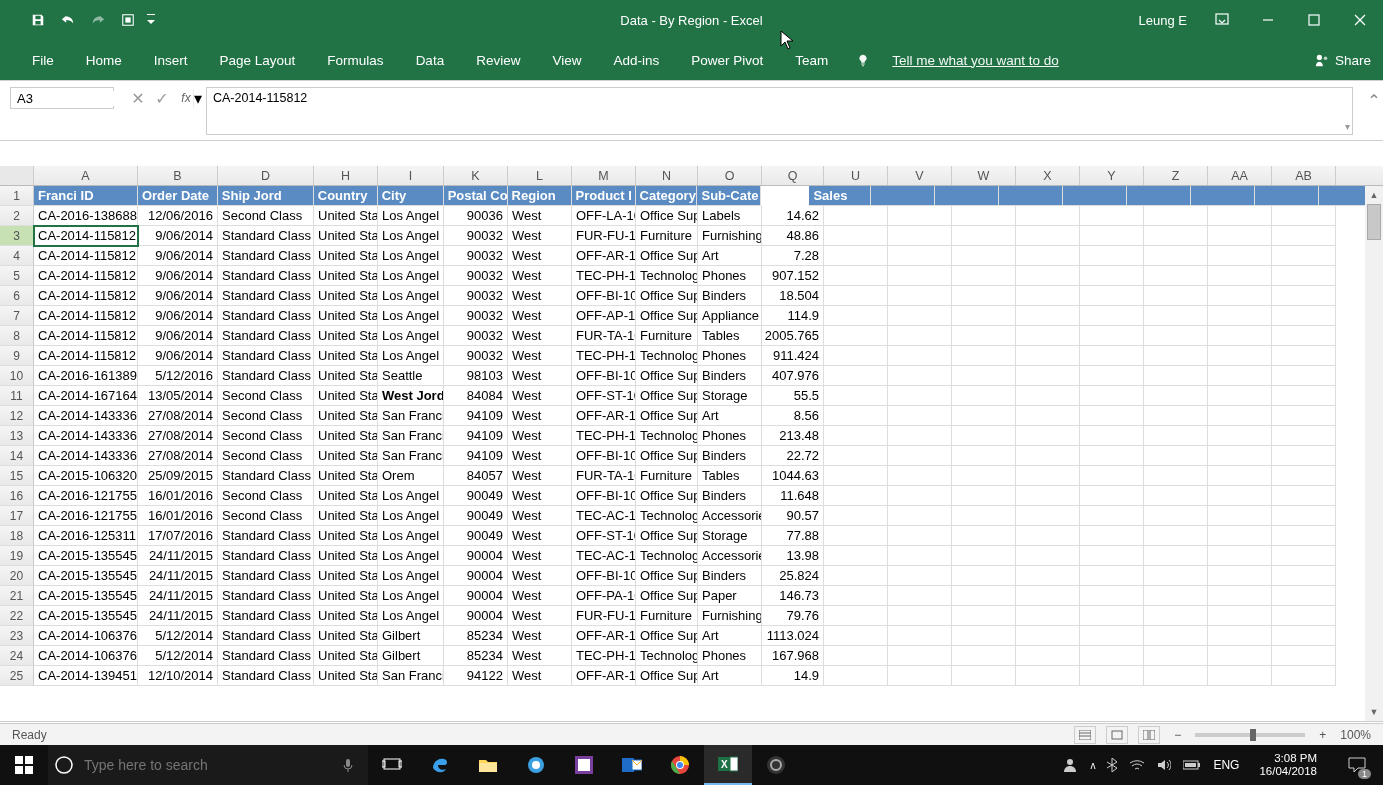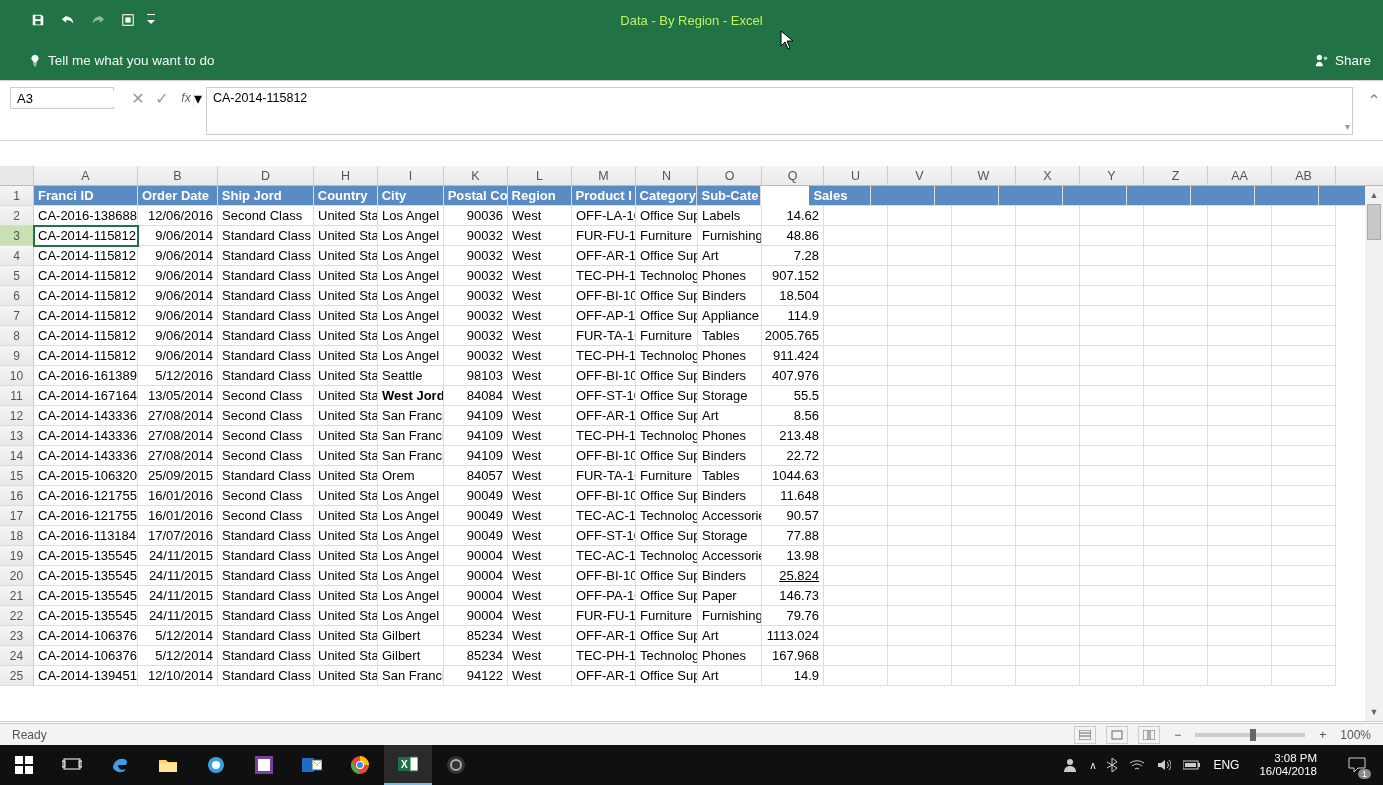--- a/index.html
+++ b/index.html
@@ -3,30 +3,30 @@
 <meta charset="utf-8">
 <style>
 * { margin: 0; padding: 0; box-sizing: border-box; font-family: "Segoe UI", Tahoma, sans-serif; }
 body { background: #fff; width: 1383px; height: 785px; overflow: hidden; position: relative; }
 
 
 .titlebar { height: 40px; background: #217346; display: flex; align-items: center; color: #fff; position: relative; }
 .qa-toolbar { display: flex; align-items: center; gap: 2px; padding-left: 24px; height: 100%; }
 .qa-btn { width: 28px; height: 28px; display: flex; align-items: center; justify-content: center; cursor: pointer; }
 .qa-btn svg { fill: #fff; }
-.title-text { position: absolute; left: 50%; transform: translateX(-50%); font-size: 13px; color: #bef264; }
+.title-text { position: absolute; left: 50%; transform: translateX(-50%); font-size: 13px; color: #ffffff; }
 .titlebar-right { margin-left: auto; display: flex; align-items: center; gap: 0; padding-right: 0; }
 .user-name { font-size: 13px; margin-right: 12px; }
 .win-btn { width: 46px; height: 40px; display: flex; align-items: center; justify-content: center; cursor: pointer; }
 .win-btn svg { stroke: #fff; fill: none; }
 
 
 .ribbon { height: 40px; background: #217346; display: flex; align-items: center; padding-left: 16px; color: #fff; font-size: 13.5px; }
 .ribbon-tab { padding: 0 16px; height: 100%; display: flex; align-items: center; cursor: pointer; }
-.tellme { display: flex; align-items: center; gap: 6px; margin-left: 12px; cursor: text; opacity: 0.95; }
+.tellme { display: flex; align-items: center; gap: 22px; margin-left: 12px; cursor: text; opacity: 0.95; text-decoration: underline; }
 .tellme svg { fill: #fff; width: 14px; height: 14px; }
 .share { margin-left: auto; margin-right: 12px; display: flex; align-items: center; gap: 6px; cursor: pointer; }
 .share svg { fill: #fff; width: 14px; height: 14px; }
 
 
 .ribbon-border { height: 1px; background: #d0d0d0; }
 
 
 .formula-area { height: 60px; border-bottom: 1px solid #d0d0d0; display: flex; background: #fff; padding-top: 6px; padding-bottom: 4px;}
 .namebox-wrap { width: 104px; border: 1px solid #ccc; height: 22px; margin-left: 10px; display: flex; align-items: center; background: #fff; }
@@ -119,23 +119,61 @@
           <rect x="5" y="5" width="6" height="6"></rect>
         </svg>
       </div>
     <div class="qa-btn" style="width:14px">
         <svg width="8" height="12" viewBox="0 0 8 12">
           <path d="M0 0h8v1H0zm0 6l4 4 4-4z"></path>
         </svg>
       </div>
   </div>
   <div class="title-text">Data - By Region - Excel</div>
+  <div class="titlebar-right">
+    <span class="user-name">Leung E</span>
+    <div class="win-btn">
+        <svg width="14" height="14" viewBox="0 0 14 14">
+          <rect x="1" y="1" width="12" height="10" stroke-width="1.2"></rect>
+          <path d="M4 7l3 3 3-3" stroke-width="1.2"></path>
+        </svg>
+      </div>
+    <div class="win-btn">
+        <svg width="12" height="12" viewBox="0 0 12 12">
+          <line x1="1" y1="6" x2="11" y2="6" stroke-width="1.2"></line>
+        </svg>
+      </div>
+    <div class="win-btn">
+        <svg width="12" height="12" viewBox="0 0 12 12">
+          <rect x="1" y="1" width="10" height="10" stroke-width="1.2"></rect>
+        </svg>
+      </div>
+    <div class="win-btn">
+        <svg width="12" height="12" viewBox="0 0 12 12">
+          <line x1="1" y1="1" x2="11" y2="11" stroke-width="1.2"></line>
+          <line x1="11" y1="1" x2="1" y2="11" stroke-width="1.2"></line>
+        </svg>
+      </div>
+  </div>
 </div>
 
 <div class="ribbon">
+  <div id="ribbon-tabs" style="display:flex;height:100%">
+      <div class="ribbon-tab">File</div>
+      <div class="ribbon-tab">Home</div>
+      <div class="ribbon-tab">Insert</div>
+      <div class="ribbon-tab">Page Layout</div>
+      <div class="ribbon-tab">Formulas</div>
+      <div class="ribbon-tab">Data</div>
+      <div class="ribbon-tab">Review</div>
+      <div class="ribbon-tab">View</div>
+      <div class="ribbon-tab">Add-ins</div>
+      <div class="ribbon-tab">Power Pivot</div>
+      <div class="ribbon-tab">Team</div>
+    </div>
   <div class="tellme">
     <svg viewBox="0 0 16 16">
         <path d="M8 2a4 4 0 00-2 7.5V11h4v-1.5A4 4 0 008 2zm-2 10h4v1H6v-1zm1 2h2v1H7v-1z"></path>
       </svg>
     <span>Tell me what you want to do</span>
   </div>
   <div class="share">
     <svg viewBox="0 0 16 16">
         <circle cx="5" cy="5" r="3"></circle>
         <path d="M1 15c0-3 2-5 4-5s4 2 4 5" fill="#fff"></path>
@@ -557,21 +595,21 @@
         <div class="cell" style="width: 64px;"></div>
         <div class="cell" style="width: 64px;"></div>
         <div class="cell" style="width: 64px;"></div>
         <div class="cell" style="width: 64px;"></div>
         <div class="cell" style="width: 64px;"></div>
         <div class="cell" style="width: 64px;"></div>
         <div class="cell" style="width: 64px;"></div>
       </div>
       <div class="row">
         <div class="row-h">18</div>
-        <div class="cell" style="width: 104px;">CA-2016-113184</div>
+        <div class="cell" style="width: 104px;">CA-2016-125311</div>
         <div class="cell num" style="width: 80px;">17/07/2016</div>
         <div class="cell" style="width: 96px;">Standard Class</div>
         <div class="cell" style="width: 64px;">United Sta</div>
         <div class="cell" style="width: 66px;">Los Angel</div>
         <div class="cell num" style="width: 64px;">90049</div>
         <div class="cell" style="width: 64px;">West</div>
         <div class="cell" style="width: 64px;">OFF-ST-10</div>
         <div class="cell" style="width: 62px;">Office Sup</div>
         <div class="cell" style="width: 64px;">Storage</div>
         <div class="cell num" style="width: 62px;">77.88</div>
@@ -611,21 +649,21 @@
         <div class="cell" style="width: 104px;">CA-2015-135545</div>
         <div class="cell num" style="width: 80px;">24/11/2015</div>
         <div class="cell" style="width: 96px;">Standard Class</div>
         <div class="cell" style="width: 64px;">United Sta</div>
         <div class="cell" style="width: 66px;">Los Angel</div>
         <div class="cell num" style="width: 64px;">90004</div>
         <div class="cell" style="width: 64px;">West</div>
         <div class="cell" style="width: 64px;">OFF-BI-10</div>
         <div class="cell" style="width: 62px;">Office Sup</div>
         <div class="cell" style="width: 64px;">Binders</div>
-        <div class="cell num" style="width: 62px; text-decoration: underline;">25.824</div>
+        <div class="cell num" style="width: 62px;">25.824</div>
         <div class="cell" style="width: 64px;"></div>
         <div class="cell" style="width: 64px;"></div>
         <div class="cell" style="width: 64px;"></div>
         <div class="cell" style="width: 64px;"></div>
         <div class="cell" style="width: 64px;"></div>
         <div class="cell" style="width: 64px;"></div>
         <div class="cell" style="width: 64px;"></div>
         <div class="cell" style="width: 64px;"></div>
       </div>
       <div class="row">
@@ -798,20 +836,30 @@
 
 <div class="taskbar">
   <div class="tb-start">
     <svg width="18" height="18" viewBox="0 0 18 18">
         <rect x="0" y="0" width="8" height="8" fill="#fff"></rect>
         <rect x="10" y="0" width="8" height="8" fill="#fff"></rect>
         <rect x="0" y="10" width="8" height="8" fill="#fff"></rect>
         <rect x="10" y="10" width="8" height="8" fill="#fff"></rect>
       </svg>
   </div>
+  <div class="tb-search">
+    <svg width="20" height="20" viewBox="0 0 20 20">
+        <circle cx="10" cy="10" r="8" fill="none" stroke="#fff" stroke-width="1.5"></circle>
+      </svg>
+    <input placeholder="Type here to search" style="">
+    <svg width="16" height="16" viewBox="0 0 16 16" style="margin-right:12px">
+        <rect x="6" y="2" width="4" height="8" rx="2" fill="#888"></rect>
+        <path d="M4 8a4 4 0 008 0M8 12v3" stroke="#888" fill="none"></path>
+      </svg>
+  </div>
   <div class="tb-icons">
     <div class="tb-icon">
         <svg width="20" height="16" viewBox="0 0 20 16">
           <rect x="2" y="2" width="16" height="10" fill="none" stroke="#fff"></rect>
           <rect x="0" y="4" width="3" height="6" fill="none" stroke="#fff"></rect>
           <rect x="17" y="4" width="3" height="6" fill="none" stroke="#fff"></rect>
         </svg>
       </div>
     <div class="tb-icon">
         <svg width="20" height="20" viewBox="0 0 20 20">

